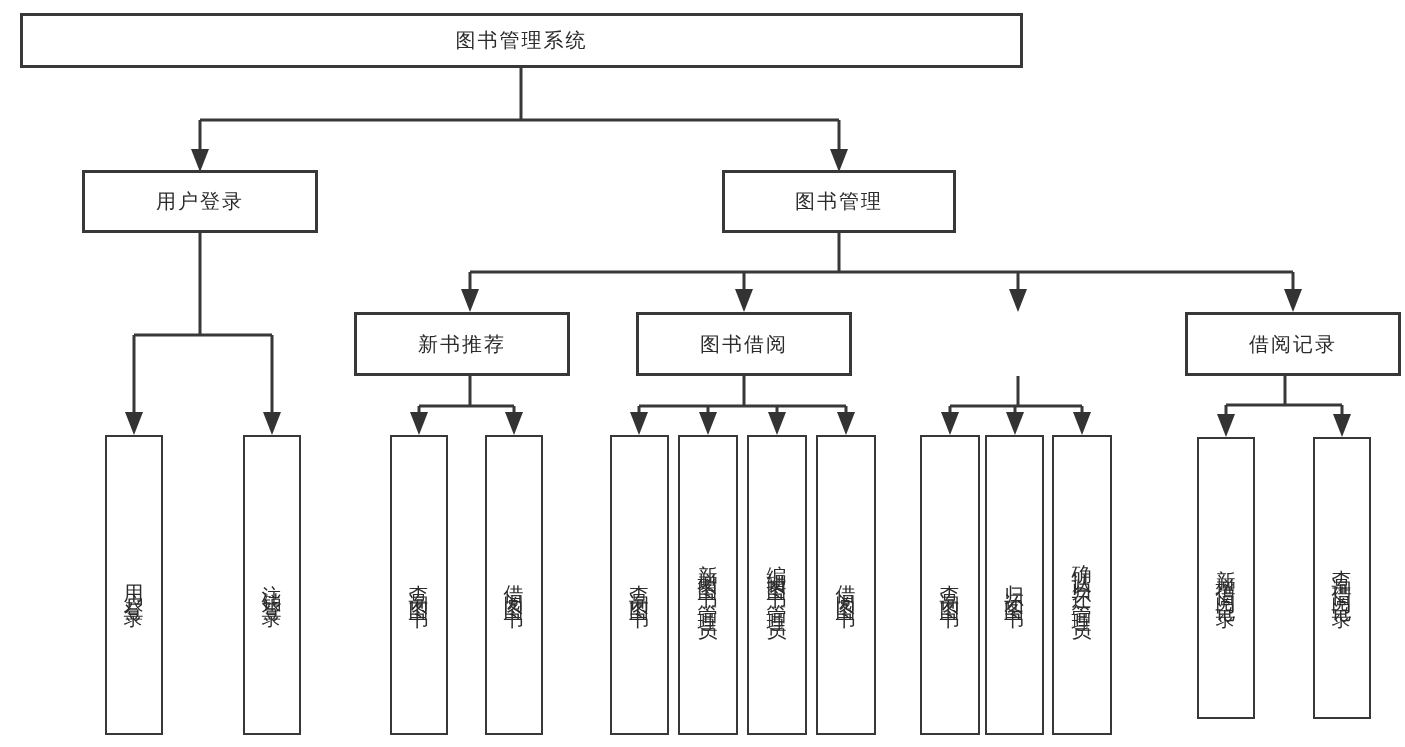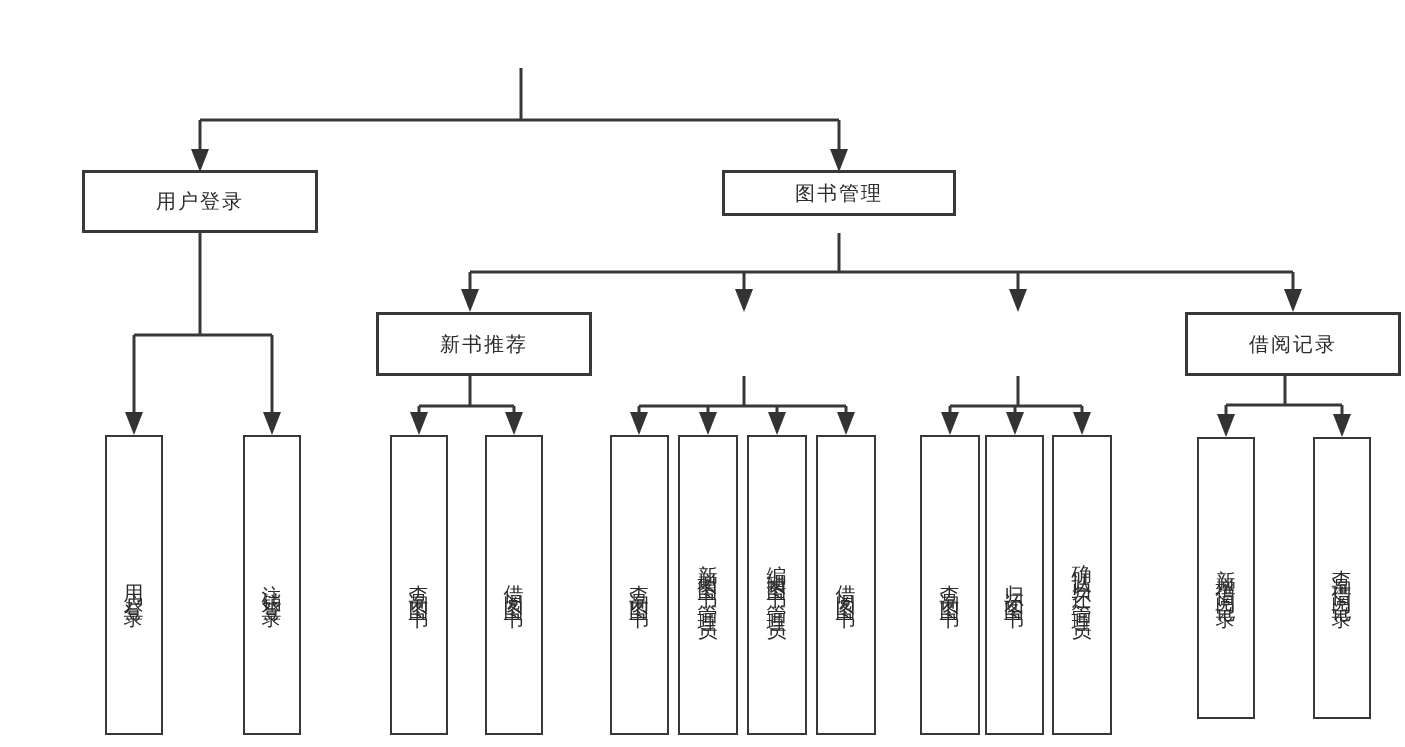--- a/index.html
+++ b/index.html
@@ -86,30 +86,36 @@
       <polygon points="768,412 786,412 777,435"></polygon>
       <polygon points="837,412 855,412 846,435"></polygon>
       <polygon points="941,412 959,412 950,435"></polygon>
       <polygon points="1006,412 1024,412 1015,435"></polygon>
       <polygon points="1073,412 1091,412 1082,435"></polygon>
       <polygon points="1217,414 1235,414 1226,437"></polygon>
       <polygon points="1333,414 1351,414 1342,437"></polygon>
     </g>
   </svg>
 
+  <div class="node" style="left:20px; top:13px; width:1003px; height:55px;">
+    <span class="h-label">图书管理系统</span>
+  </div>
 
   <div class="node" style="left:82px; top:170px; width:236px; height:63px;">
     <span class="h-label">用户登录</span>
   </div>
-  <div class="node" style="left:722px; top:170px; width:234px; height:46px;">
+  <div class="node" style="left:722px; top:170px; width:234px; height:63px;">
     <span class="h-label">图书管理</span>
   </div>
 
-  <div class="node" style="left:376px; top:312px; width:216px; height:64px;">
+  <div class="node" style="left:354px; top:312px; width:216px; height:64px;">
     <span class="h-label">新书推荐</span>
+  </div>
+  <div class="node" style="left:636px; top:312px; width:216px; height:64px;">
+    <span class="h-label">图书借阅</span>
   </div>
   <div class="node" style="left:1185px; top:312px; width:216px; height:64px;">
     <span class="h-label">借阅记录</span>
   </div>
 
   <div class="node leaf" style="left:105px; top:435px; width:58px; height:300px;">
     <span class="v-label">用户登录</span>
   </div>
   <div class="node leaf" style="left:243px; top:435px; width:58px; height:300px;">
     <span class="v-label">注销登录</span>

